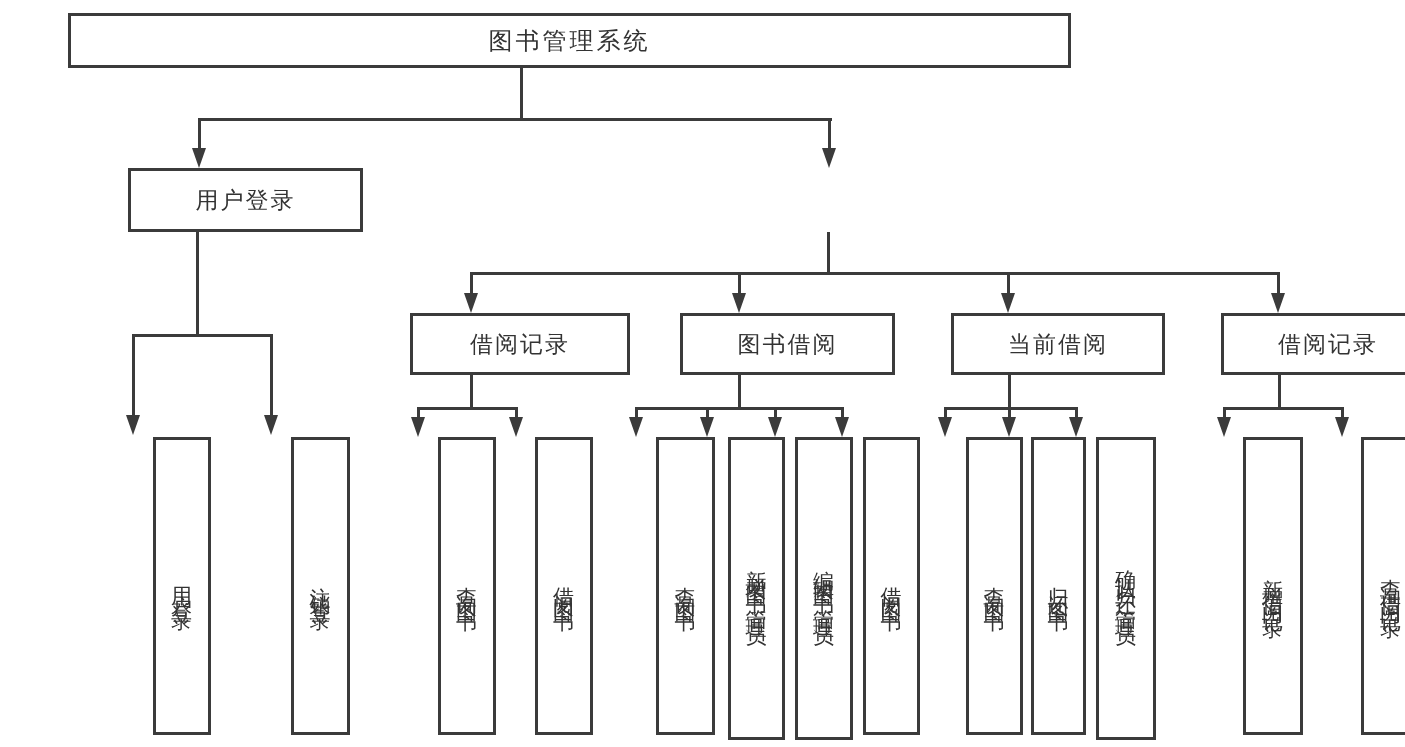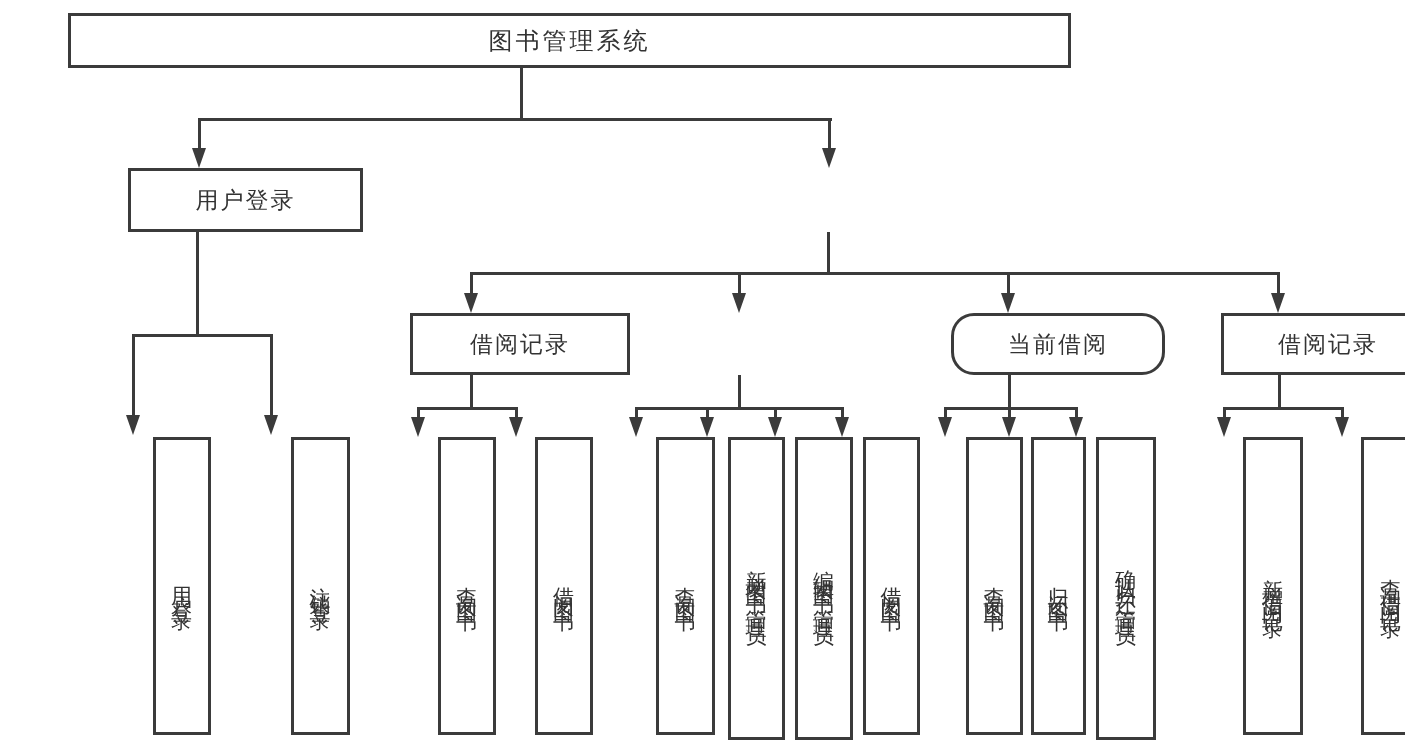--- a/index.html
+++ b/index.html
@@ -97,21 +97,24 @@
   <div class="line" style="left:738px; top:275px; width:3px; height:20px;"></div>
   <div class="arrow" style="left:732px; top:293px;"></div>
   <div class="line" style="left:1007px; top:275px; width:3px; height:20px;"></div>
   <div class="arrow" style="left:1001px; top:293px;"></div>
   <div class="line" style="left:1277px; top:275px; width:3px; height:20px;"></div>
   <div class="arrow" style="left:1271px; top:293px;"></div>
 
   <div class="box" style="left:362px; top:313px; width:220px; height:62px;">
     <span class="h-label">借阅记录</span>
   </div>
-  <div class="box" style="left:903px; top:313px; width:214px; height:62px;border-radius:23px;">
+  <div class="box" style="left:632px; top:313px; width:215px; height:62px;">
+    <span class="h-label">图书借阅</span>
+  </div>
+  <div class="box" style="left:903px; top:313px; width:214px; height:62px;">
     <span class="h-label">当前借阅</span>
   </div>
   <div class="box" style="left:1173px; top:313px; width:214px; height:62px;">
     <span class="h-label">借阅记录</span>
   </div>
 
   <div class="line" style="left:470px; top:375px; width:3px; height:35px;"></div>
   <div class="line" style="left:417px; top:407px; width:101px; height:3px;"></div>
   <div class="line" style="left:417px; top:410px; width:3px; height:8px;"></div>
   <div class="arrow" style="left:411px; top:417px;"></div>

